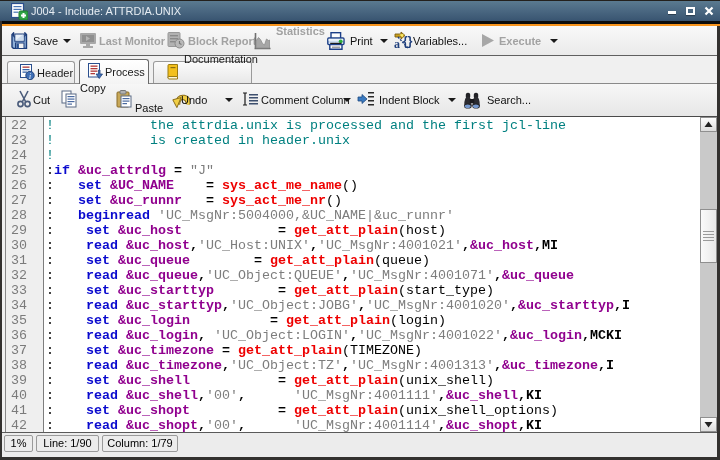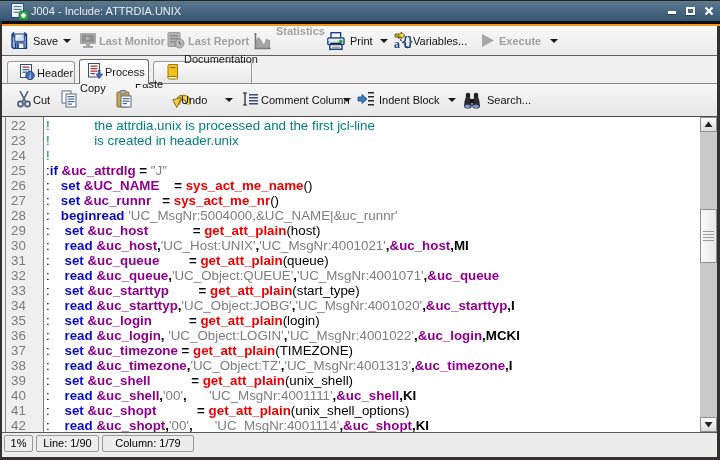--- a/index.html
+++ b/index.html
@@ -21,21 +21,21 @@
 #tabProc{top:59px;height:25px;background:linear-gradient(#ffffff,#f4f4f4);border-color:#6a6a6a;z-index:3;}
 .tabtxt{position:absolute;font-size:11px;color:#1a1a1a;z-index:5;}
 .tabicon{z-index:5;}
 
 #tb2{left:2px;top:84px;width:715px;height:33px;background:linear-gradient(#f7f7f7,#e7e7e7);border-bottom:1px solid #4a4a4a;box-sizing:border-box;}
 .lbl{position:absolute;font-size:11px;color:#111;}
 .dis{color:#a2a2a2;font-weight:bold;}
 .dd{position:absolute;width:0;height:0;border-left:4px solid transparent;border-right:4px solid transparent;border-top:4px solid #1a1a1a;}
 #editor{left:5px;top:117px;width:695px;height:315px;background:#ffffff;border-left:1px solid #888;box-sizing:border-box;overflow:hidden;}
 #gutter{left:5px;top:117px;width:39px;height:315px;background:#efefef;border-left:1px solid #888;border-right:1px solid #7d7d7d;box-sizing:border-box;}
-pre{margin:0;font-family:Liberation Sans, sans-serif;font-size:13.333px;line-height:15px;}
+pre{margin:0;font-family:Liberation Mono, monospace;font-size:13.333px;line-height:15px;}
 #nums{left:11px;top:118px;color:#7b7b7b;}
 #code{left:46px;top:118px;color:#000;width:660px;}
 .c{color:#008080;}
 .k{color:#0a0ace;font-weight:bold;margin-top:13px;}
 .v{color:#90008e;font-weight:bold;margin-top:26px;}
 .f{color:#ee0000;font-weight:bold;}
 .s{color:#7d7d7d;}
 .b{font-weight:bold;}
 
 #sbar{left:700px;top:117px;width:17px;height:315px;background:#c9c9c9;}
@@ -90,21 +90,21 @@
 <div class="lbl dis" style="left:99px;top:35px">Last Monitor</div>
 
 <svg class="abs" style="left:167px;top:32px" width="18" height="17" viewBox="0 0 18 17">
   <rect x="1" y="0.5" width="12" height="14" rx="1" fill="#b2b2b2" stroke="#999"></rect>
   <rect x="3" y="3" width="8" height="1.4" fill="#8a8a8a"></rect>
   <rect x="3" y="6" width="8" height="1.4" fill="#8a8a8a"></rect>
   <rect x="3" y="9" width="5" height="1.4" fill="#8a8a8a"></rect>
   <circle cx="12.5" cy="11.5" r="4.5" fill="#b9b9b9" stroke="#8a8a8a"></circle>
   <path d="M12.5 9 L12.5 11.5 L14.5 12.5" stroke="#777" stroke-width="1.2" fill="none"></path>
 </svg>
-<div class="lbl dis" style="left:188px;top:35px">Last Report</div>
+<div class="lbl dis" style="left:188px;top:35px">Block Report</div>
 
 <svg class="abs" style="left:254px;top:33px" width="17" height="17" viewBox="0 0 17 17">
   <path d="M1.5 0 L1.5 16 M0.5 15.5 L16.5 15.5" stroke="#707070" stroke-width="1.6" fill="none"></path>
   <path d="M2 15 L2 8 L4.5 4.5 L6.5 6.5 L8.5 10.5 L10.5 12 L12.5 6 L14.5 7.5 L15.5 7 L15.5 15 Z" fill="#a6a6a6" stroke="#8d8d8d" stroke-width="0.8"></path>
 </svg>
 <div class="lbl dis" style="left:276px;top:25px">Statistics</div>
 
 <svg class="abs" style="left:327px;top:32px" width="18" height="18" viewBox="0 0 18 18">
   <rect x="4" y="0.7" width="9.6" height="6" fill="#fdfdfd" stroke="#1c3f88" stroke-width="1.4"></rect>
   <rect x="0.8" y="6" width="16.2" height="6.6" rx="1" fill="#ccdcee" stroke="#1c3f88" stroke-width="1.4"></rect>
@@ -185,21 +185,21 @@
 <div class="lbl" style="left:80px;top:82px">Copy</div>
 
 <svg class="abs" style="left:116px;top:90px" width="16" height="18" viewBox="0 0 16 18">
   <rect x="1" y="2" width="12" height="15" rx="1" fill="#c8a858" stroke="#8a6d2b"></rect>
   <rect x="4" y="0.5" width="6" height="3.5" rx="1" fill="#b0b0b0" stroke="#777"></rect>
   <rect x="5" y="6" width="10" height="11" fill="#fff" stroke="#5a6a85"></rect>
   <rect x="6.5" y="8" width="7" height="1.2" fill="#4a6aa0"></rect>
   <rect x="6.5" y="10.5" width="7" height="1.2" fill="#4a6aa0"></rect>
   <rect x="6.5" y="13" width="4.5" height="1.2" fill="#4a6aa0"></rect>
 </svg>
-<div class="lbl" style="left:135px;top:78px">Paste</div>
+<div class="lbl" style="left:135px;top:102px">Paste</div>
 
 <svg class="abs" style="left:172px;top:92px" width="18" height="17" viewBox="0 0 18 17">
   <path d="M5.5 12.5 Q6 4.5 12 5.5 Q17 6.5 16 12.5" fill="none" stroke="#8a6d1b" stroke-width="5.4"></path>
   <path d="M5.5 12.5 Q6 4.5 12 5.5 Q17 6.5 16 12.5" fill="none" stroke="#f2cf45" stroke-width="3.4"></path>
   <path d="M0.8 7.8 L9 5.6 L4.9 15.6 Z" fill="#f2cf45" stroke="#8a6d1b" stroke-width="1"></path>
 </svg>
 <div class="lbl" style="left:181px;top:94px">Undo</div>
 <div class="dd" style="left:225px;top:98px"></div>
 
 <svg class="abs" style="left:241px;top:91px" width="17" height="16" viewBox="0 0 17 16">
@@ -291,16 +291,16 @@
   </svg>
 <div class="abs" id="sthumb"></div>
 <div class="grip" style="top:231px"></div>
 <div class="grip" style="top:234px"></div>
 <div class="grip" style="top:237px"></div>
 <div class="grip" style="top:240px"></div>
 
 <div class="abs" id="status"></div>
 <div class="scell" style="left:4px;width:29px;">1%</div>
 <div class="scell" style="left:36px;width:63px;">Line: 1/90</div>
-<div class="scell" style="left:102px;width:92px;">Column: 1/79</div>
+<div class="scell" style="left:102px;width:76px;">Column: 1/79</div>
 <div class="abs" id="frameL"></div>
 <div class="abs" id="frameR"></div>
 <div class="abs" id="frameB"></div>
 
 </body></html>

